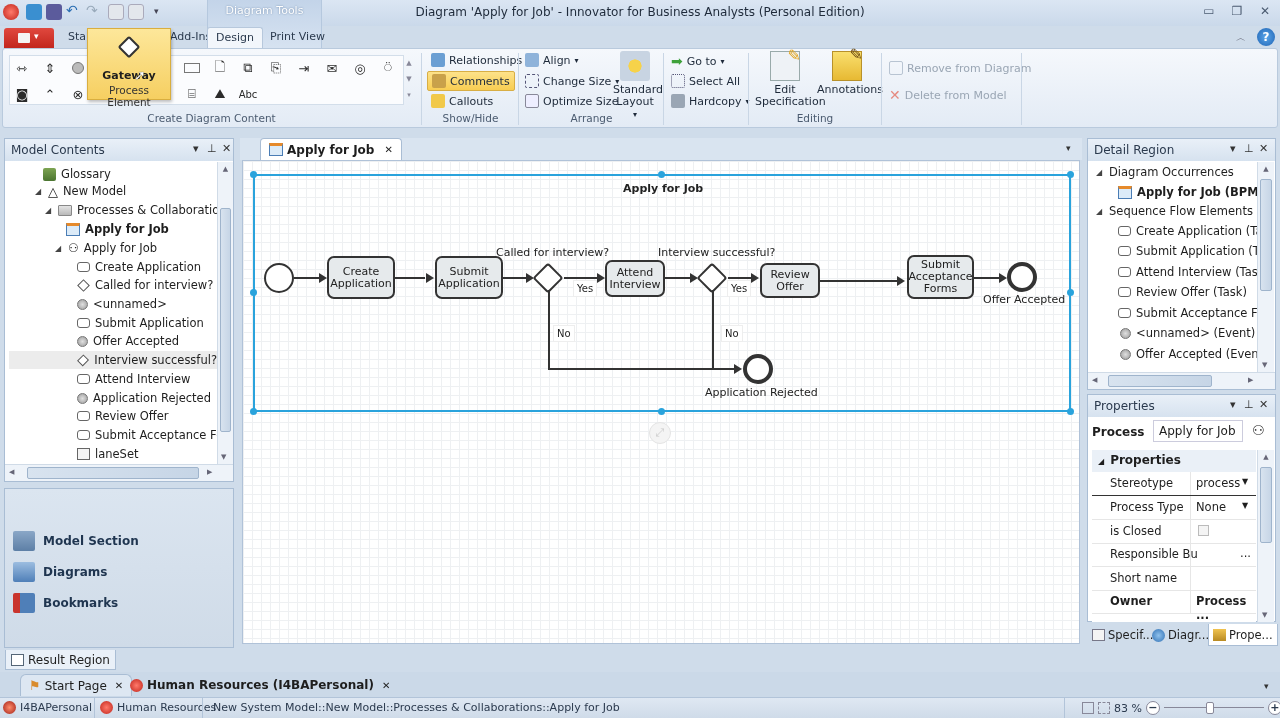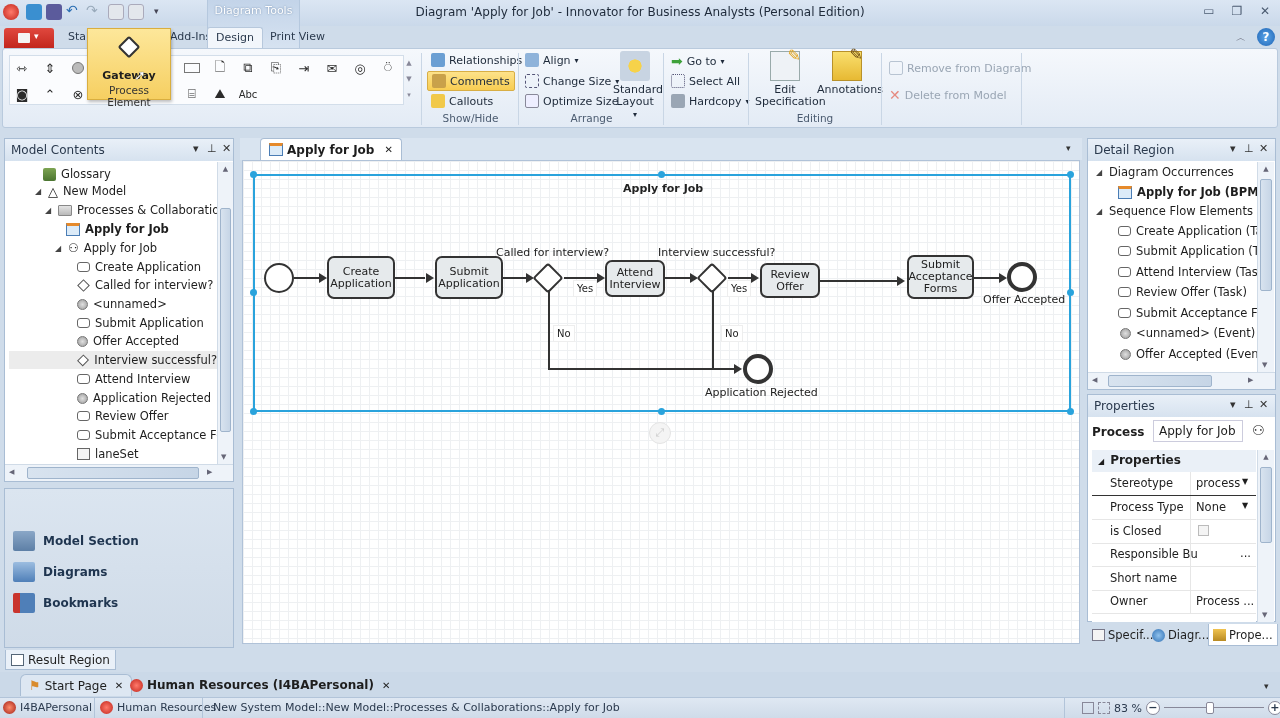--- a/index.html
+++ b/index.html
@@ -6,21 +6,21 @@
   body { width: 1280px; height: 718px; overflow: hidden; font-family: "DejaVu Sans", sans-serif; font-size: 11px; color: #1e1e1e; background: #cfdcea; position: relative; }
   .abs { position: absolute; }
 
   
   #titlebar { left:0; top:0; width:1280px; height:26px; background: linear-gradient(#dbe6f3, #cad9ea); }
   #titlebar .title { left:0; width:1280px; top:5px; text-align:center; font-size:12px; color:#1e2a3a; }
   .qa-icon { top:4px; width:16px; height:16px; border-radius:3px; }
   .winbtn { top:4px; width:22px; height:16px; font-size:12px; color:#4a5a70; text-align:center; }
 
   
-  #ctx-tab { left:207px; top:0; width:93px; height:50px; background: linear-gradient(#c3d4e9, #d7e3f1); border-left:1px solid #b5c8de; border-right:1px solid #b5c8de; }
+  #ctx-tab { left:207px; top:0; width:115px; height:50px; background: linear-gradient(#c3d4e9, #d7e3f1); border-left:1px solid #b5c8de; border-right:1px solid #b5c8de; }
   #ctx-tab .lbl { top:4px; width:100%; text-align:center; color:#fff; font-size:11px; text-shadow:0 0 2px #6a86a8; }
   .file-btn { left:4px; top:28px; width:50px; height:20px; background: linear-gradient(#e0483e, #c2261d); border-radius:3px 3px 0 0; }
   .rtab { top:30px; font-size:11px; color:#2b3a4e; }
   .rtab.active { top:27px; height:21px; padding:3px 8px 0; background:#f2f6fb; border:1px solid #b7c8dc; border-bottom:none; border-radius:3px 3px 0 0; }
 
   
   #ribbon { left:2px; top:48px; width:1276px; height:80px; background: linear-gradient(#f5f8fc, #e3ebf5); border:1px solid #b9cadd; border-radius:3px; }
   .group-label { font-size:10.5px; color:#4b5b70; text-align:center; }
   .gsep { top:4px; width:1px; height:72px; background:#c9d6e5; }
   .rbtn-small { font-size:11px; color:#1e2a3a; display:flex; align-items:center; gap:4px; white-space:nowrap; }
@@ -140,20 +140,21 @@
     <div class="abs tool" style="left:2px; top:28px;">◙</div>
     <div class="abs tool" style="left:30px; top:28px;">⌃</div>
     <div class="abs tool" style="left:58px; top:28px;">⊗</div>
     <div class="abs tool" style="left:172px; top:28px;">⌸</div>
     <div class="abs tool" style="left:200px; top:28px;">⛰</div>
     <div class="abs tool" style="left:228px; top:28px; font-size:10px;">Abc</div>
   </div>
   <div class="abs" style="left:400px; top:6px; width:12px; height:50px;">
     <div style="font-size:7px; color:#889; line-height:16px; text-align:center;">▲<br>▼<br>▾</div>
   </div>
+  <div class="abs group-label" style="left:6px; top:63px; width:405px;">Create Diagram Content</div>
   <div class="abs gsep" style="left:418px;"></div>
 
   <div class="abs rbtn-small" style="left:428px; top:4px;">
       <span class="ic" style="background:#6b9fd3;"></span>
       <span>Relationships</span>
     </div>
   <div class="abs rbtn-small" style="left:424px; top:22px; padding:2px 4px; background:linear-gradient(#fde28a,#f8cd52); border:1px solid #d8ae45; border-radius:2px;">
       <span class="ic" style="background:#c9a14a;"></span>
       <span>Comments</span>
     </div>
@@ -520,21 +521,21 @@
     <div class="prop-row" style="top:70px;">
         <span class="k">is Closed</span>
         <span class="vsep"></span>
         <span class="abs" style="left:106px; top:5px; width:11px; height:11px; border:1px solid #bbb; background:#f4f4f4;"></span>
       </div>
     <div class="prop-row" style="top:117px;">
         <span class="k">Short name</span>
         <span class="vsep"></span>
         <span class="v"></span>
       </div>
-    <div class="prop-row" style="top:140px;">
+    <div class="prop-row" style="top:140px;font-weight:bold;">
         <span class="k">Owner</span>
         <span class="vsep"></span>
         <span class="v">Process ...</span>
       </div>
   </div>
   <div class="abs vscroll" style="left:169px; top:55px; width:17px; height:172px;">
     <div style="font-size:7px; color:#667; text-align:center; margin-top:3px;">▲</div>
     <div class="vthumb abs" style="left:2px; top:17px; width:12px; height:76px;"></div>
     <div class="abs" style="left:4px; bottom:3px; font-size:7px; color:#667;">▼</div>
   </div>

